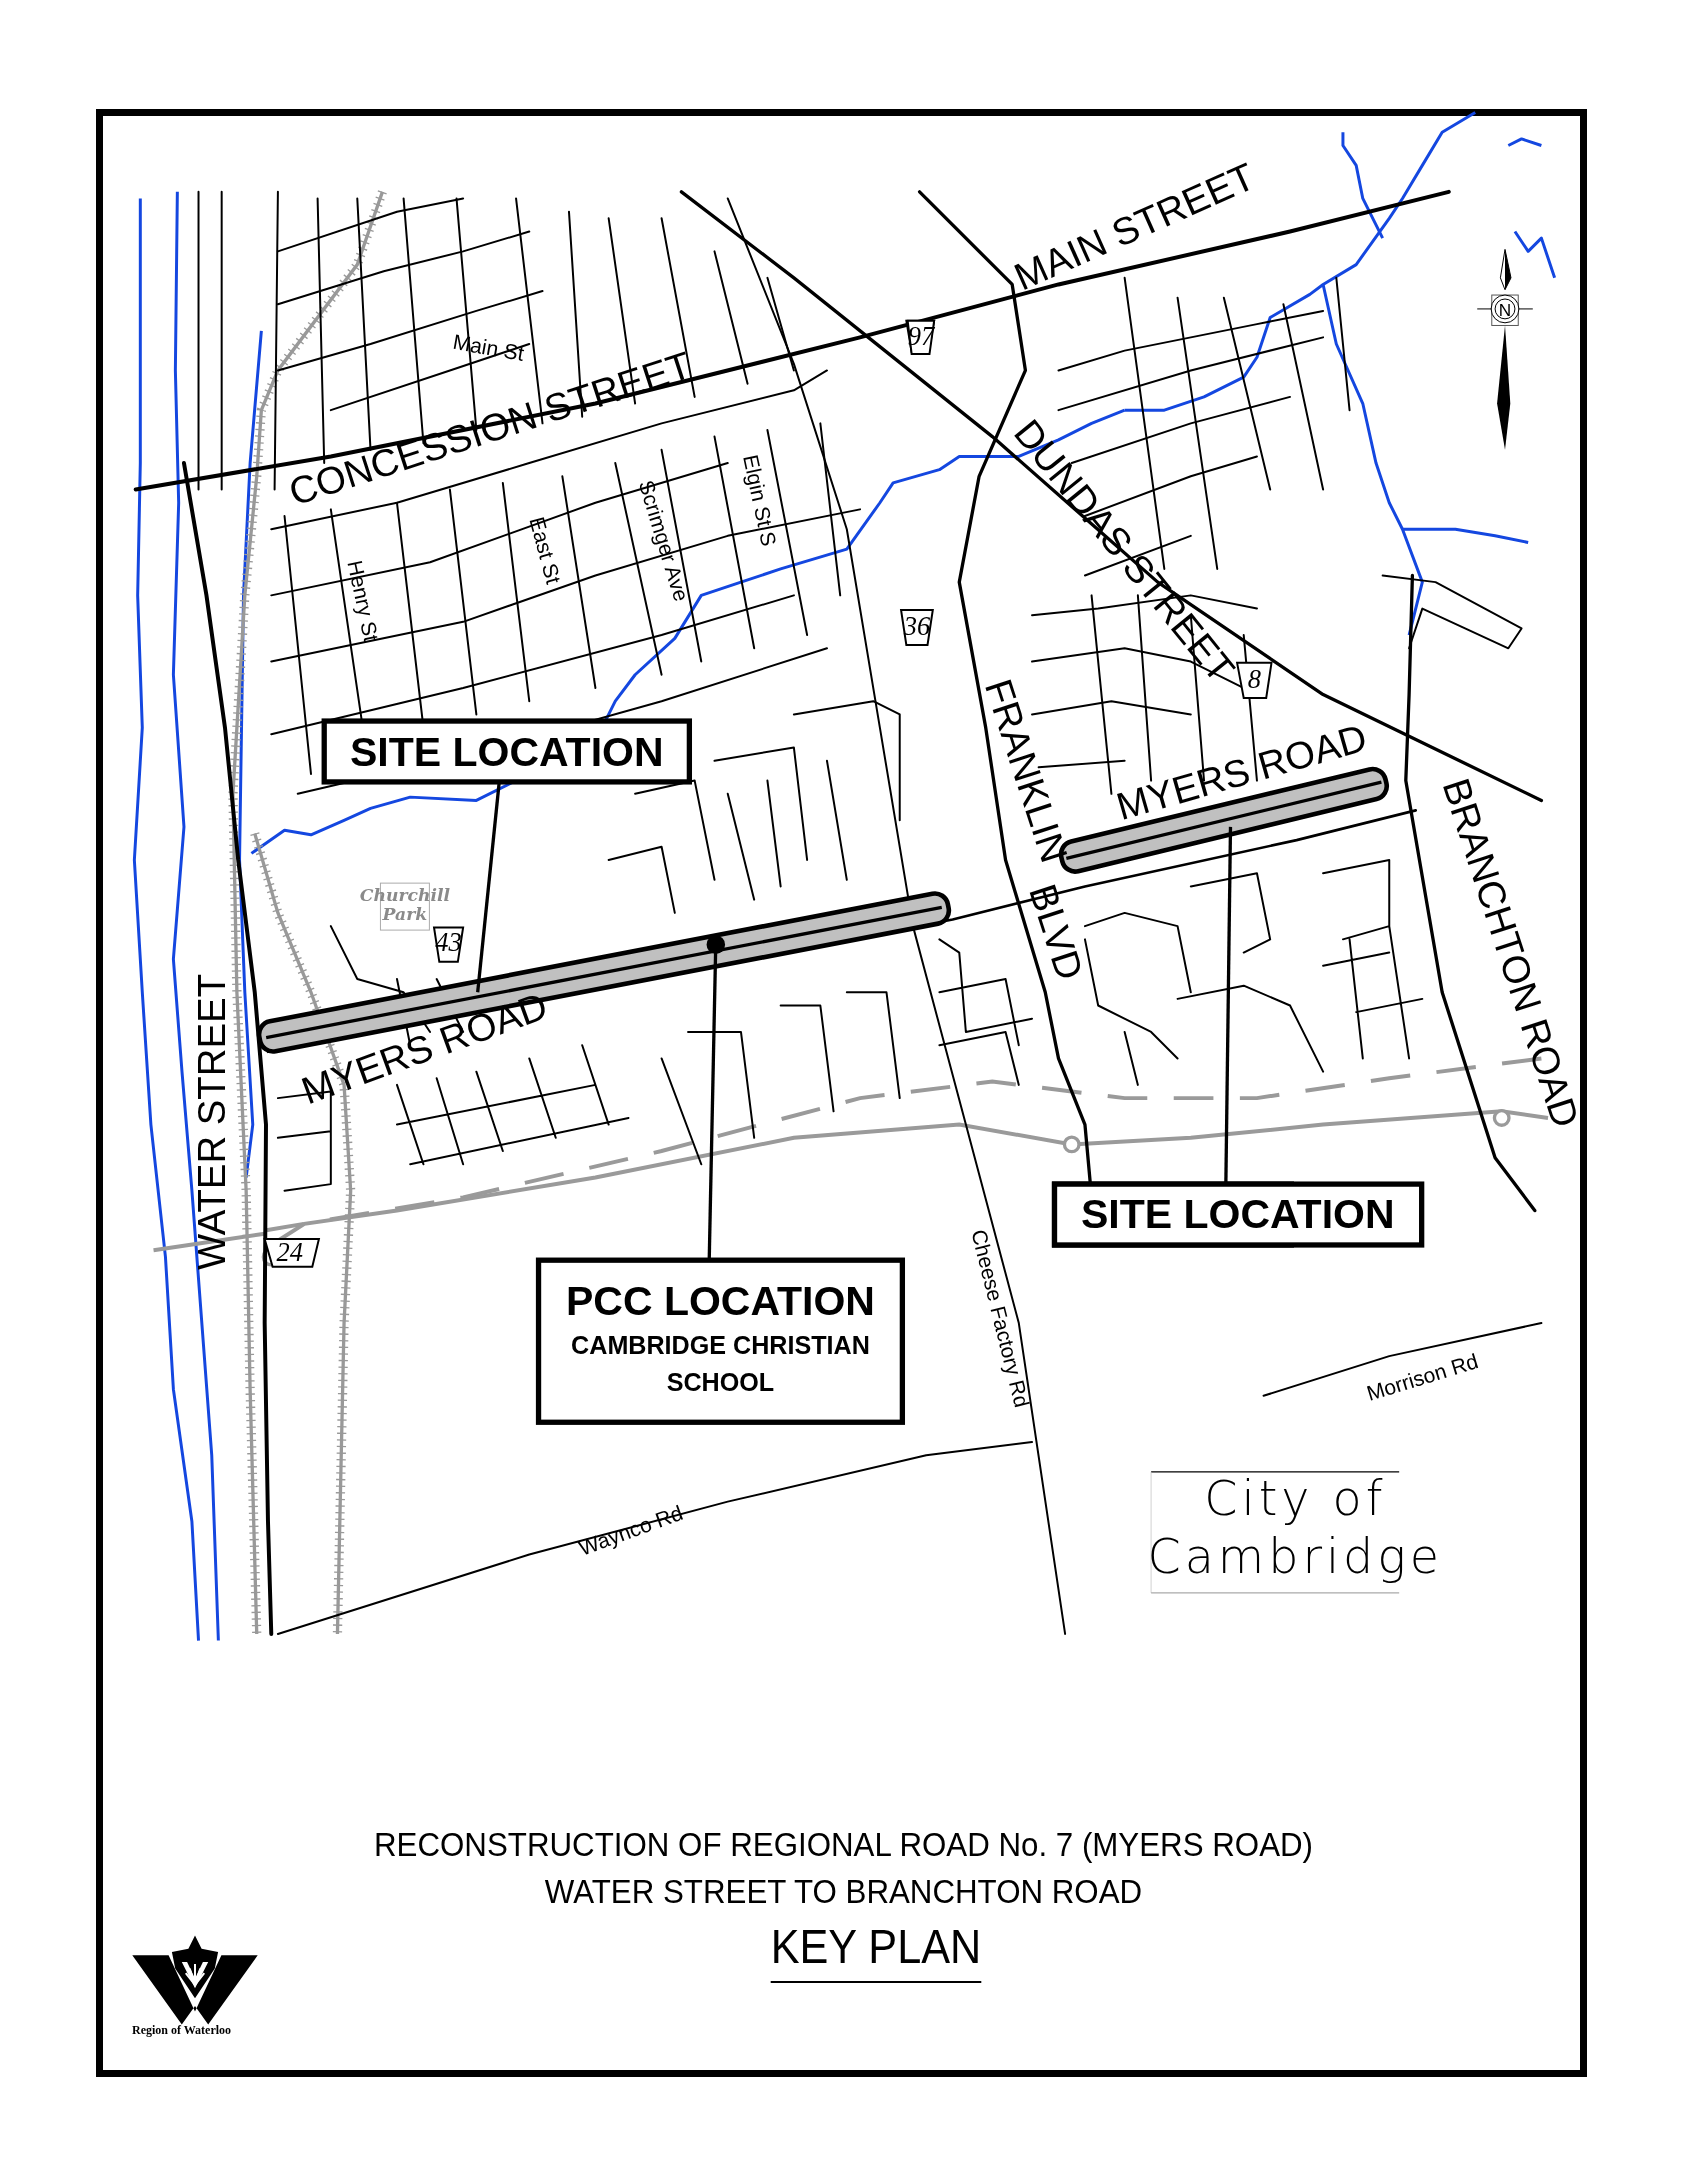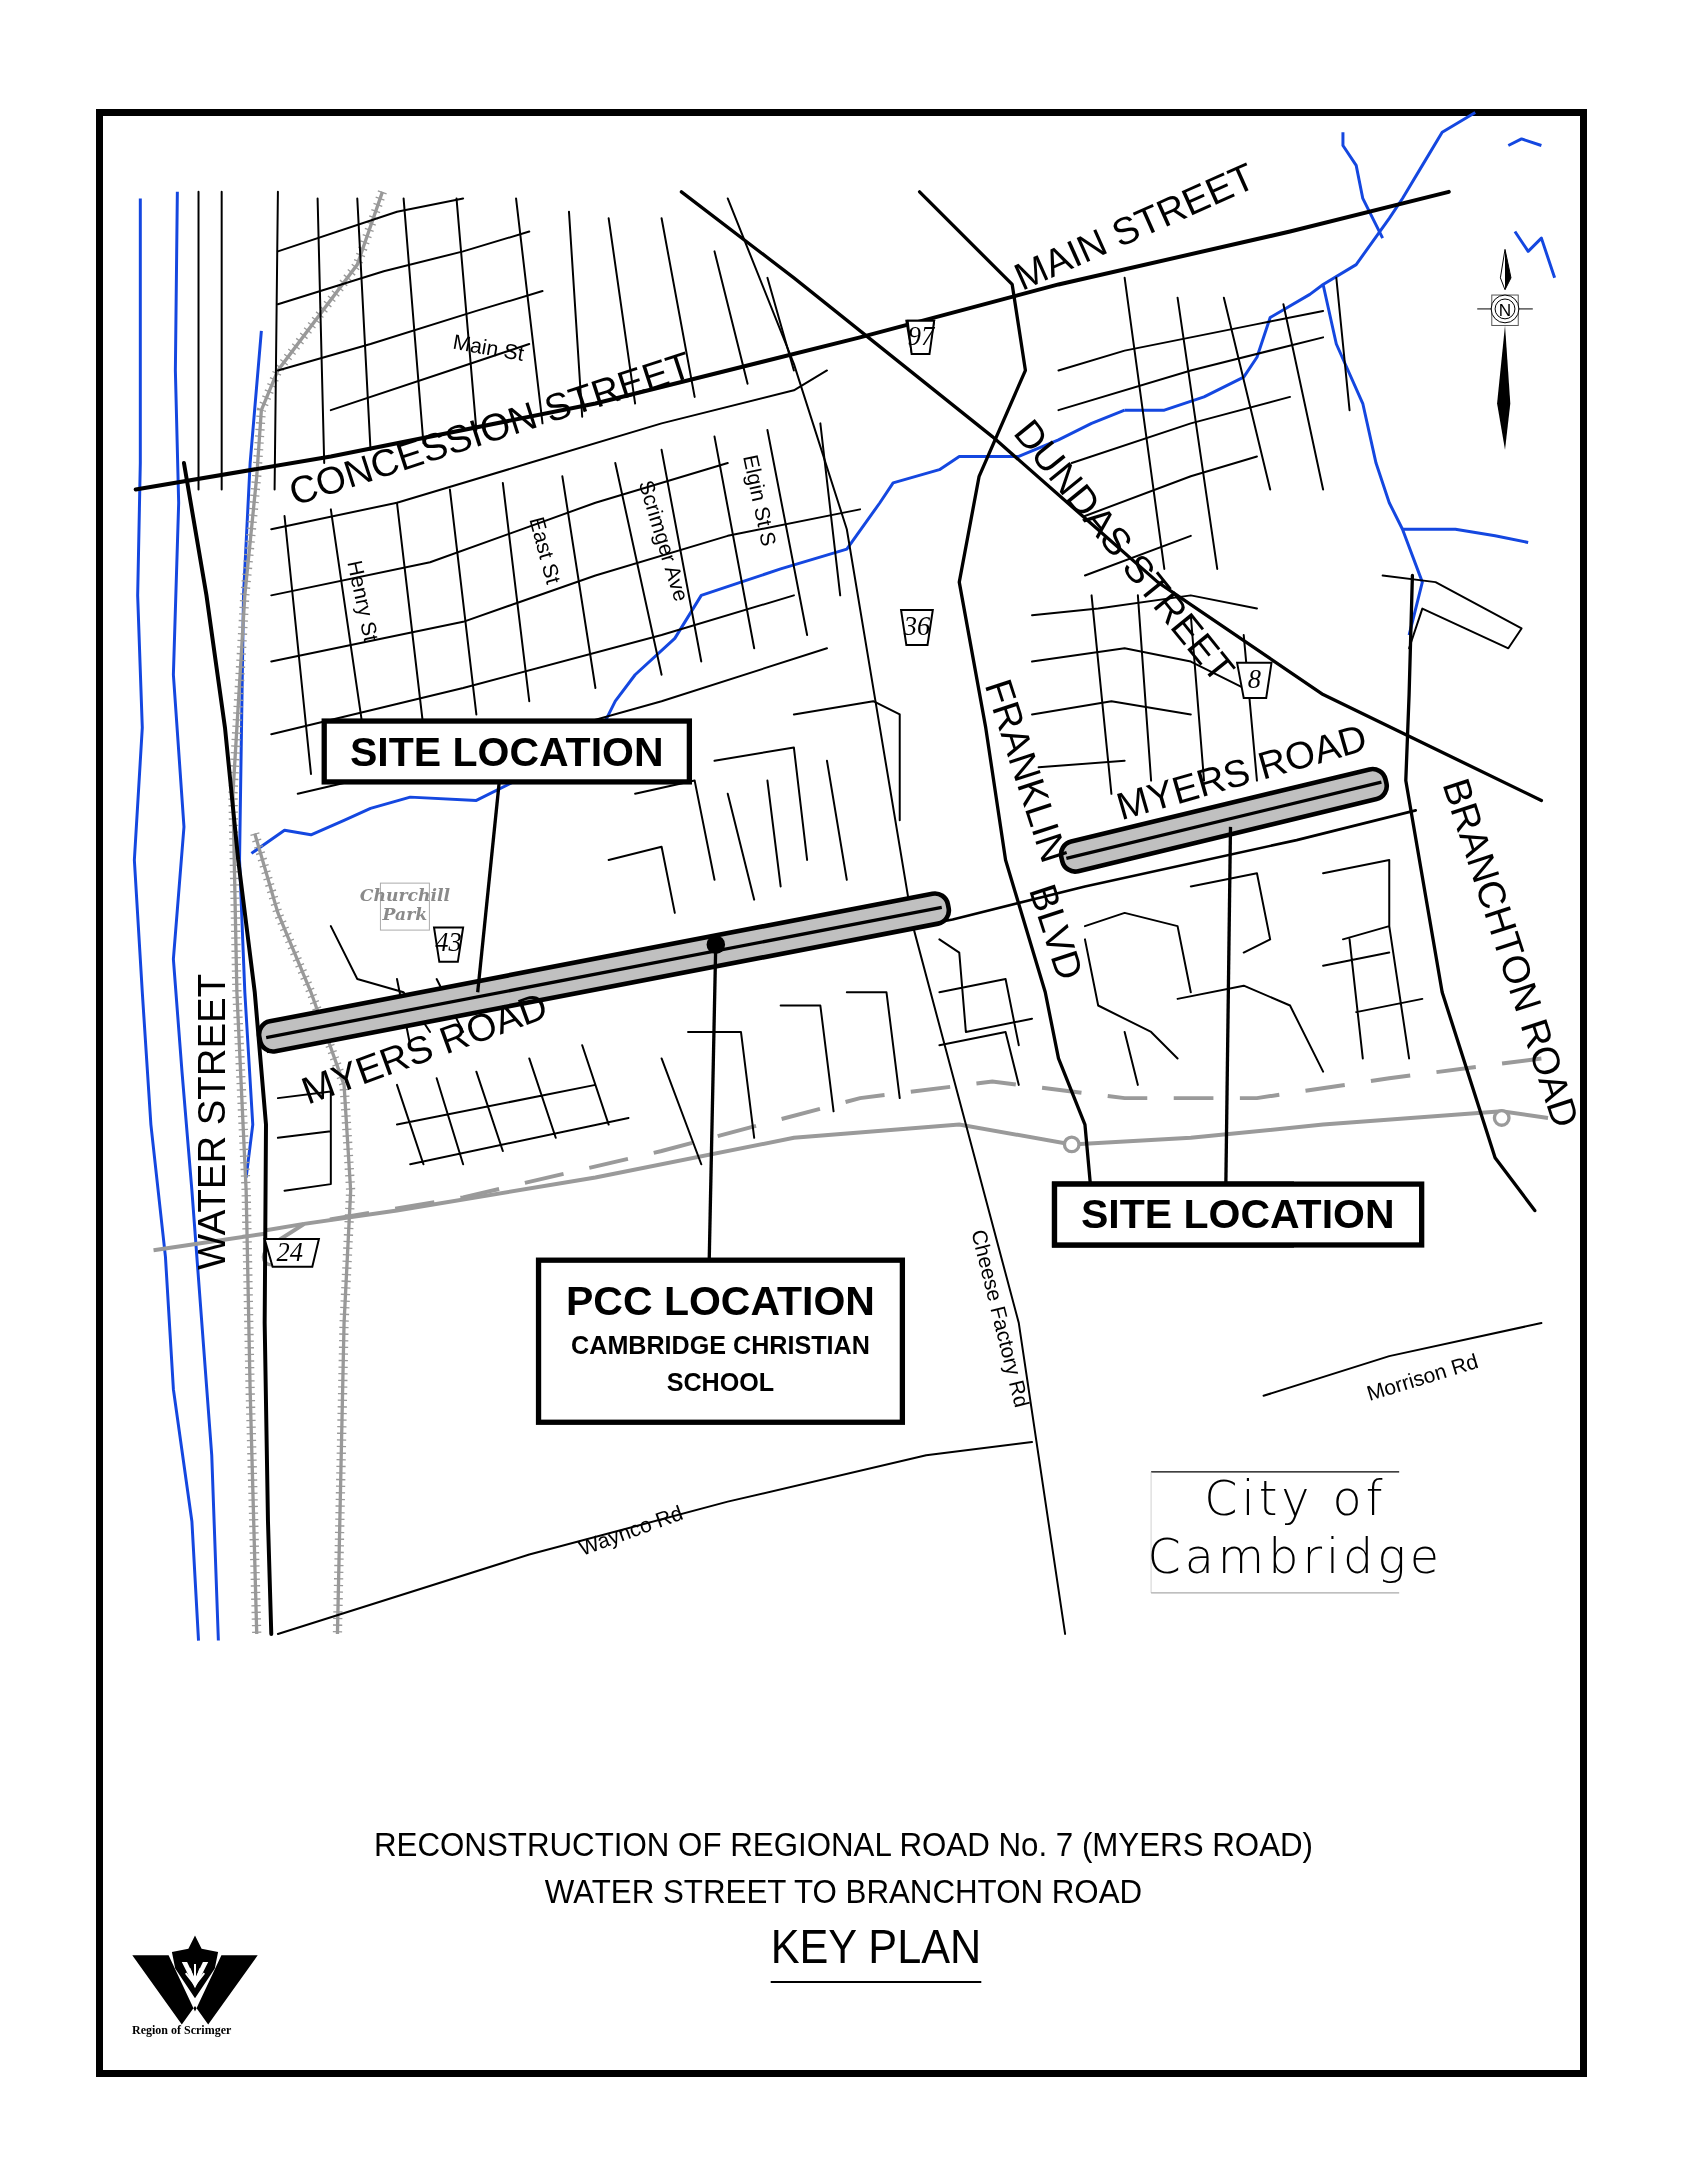--- a/index.html
+++ b/index.html
@@ -220,14 +220,14 @@
 <div id="title1" class="title-line">RECONSTRUCTION OF REGIONAL ROAD No. 7  (MYERS ROAD)</div>
 <div id="title2" class="title-line">WATER STREET TO BRANCHTON ROAD</div>
 <div id="title3" class="title-line"><span>KEY PLAN</span></div>
 
 <svg id="logo" viewBox="0 0 200 160">
   <path d="M5 35 L60 35 L100 120 L140 35 L195 35 L120 140 L100 112 L80 140 Z" fill="#000"></path>
   <path d="M100 5 L110 25 L135 30 L130 55 L100 100 L70 55 L65 30 L90 25 Z" fill="#000"></path>
   <path d="M80 45 L100 85 L120 45 L112 45 L100 70 L88 45 Z" fill="#fff"></path>
   <path d="M100 48 L100 82 M92 55 L100 80 M108 55 L100 80 M86 62 L100 80 M114 62 L100 80" stroke="#fff" stroke-width="3"></path>
 </svg>
-<div id="logo-text">Region of Scrimger</div>
+<div id="logo-text">Region of Waterloo</div>
 
 
 </body></html>

